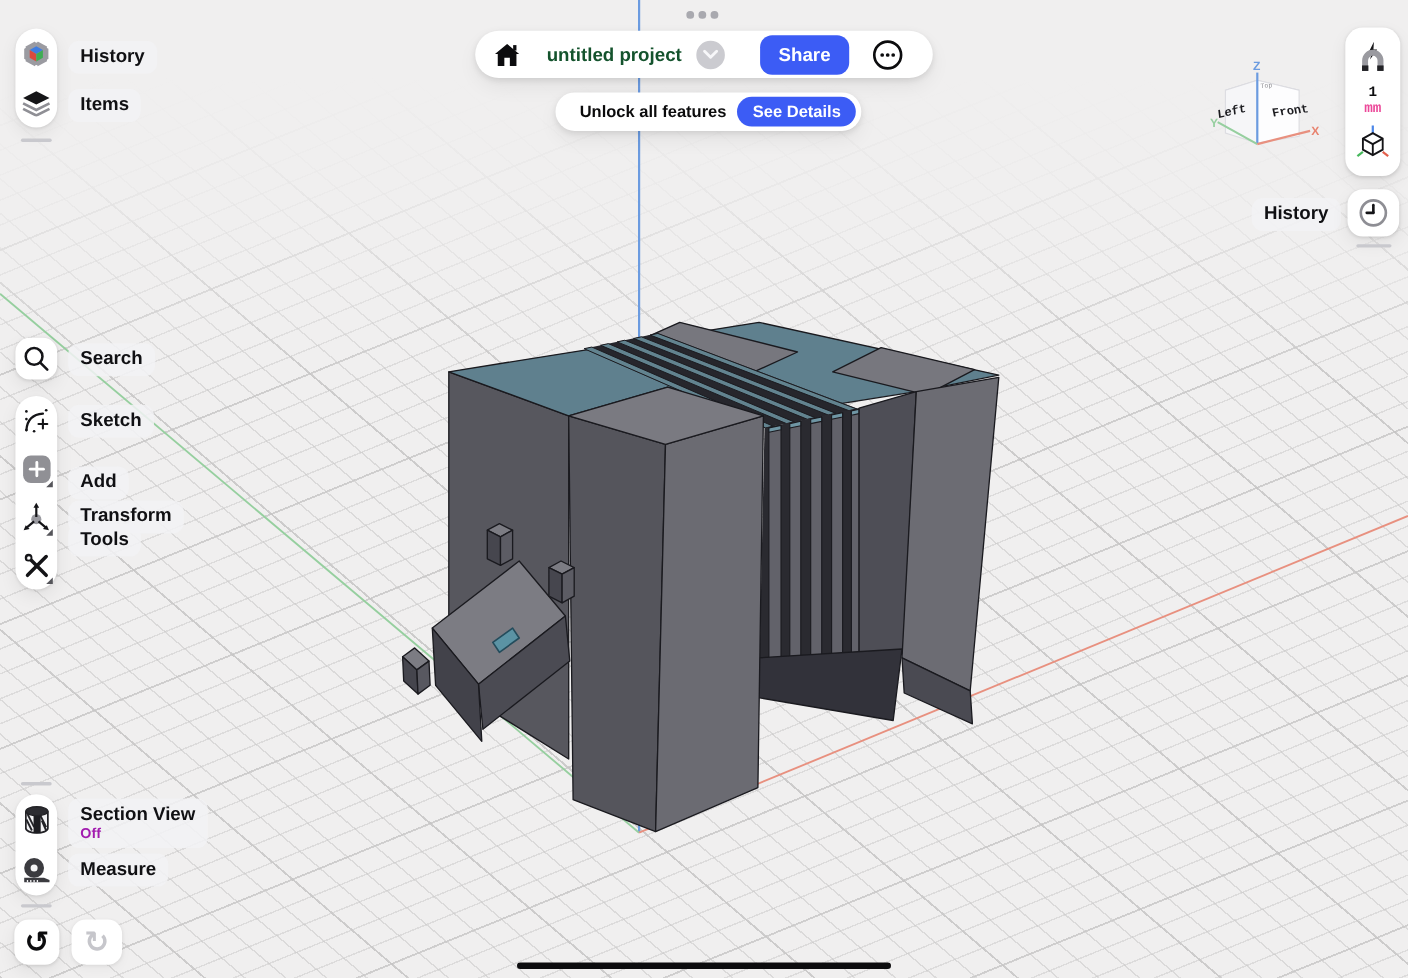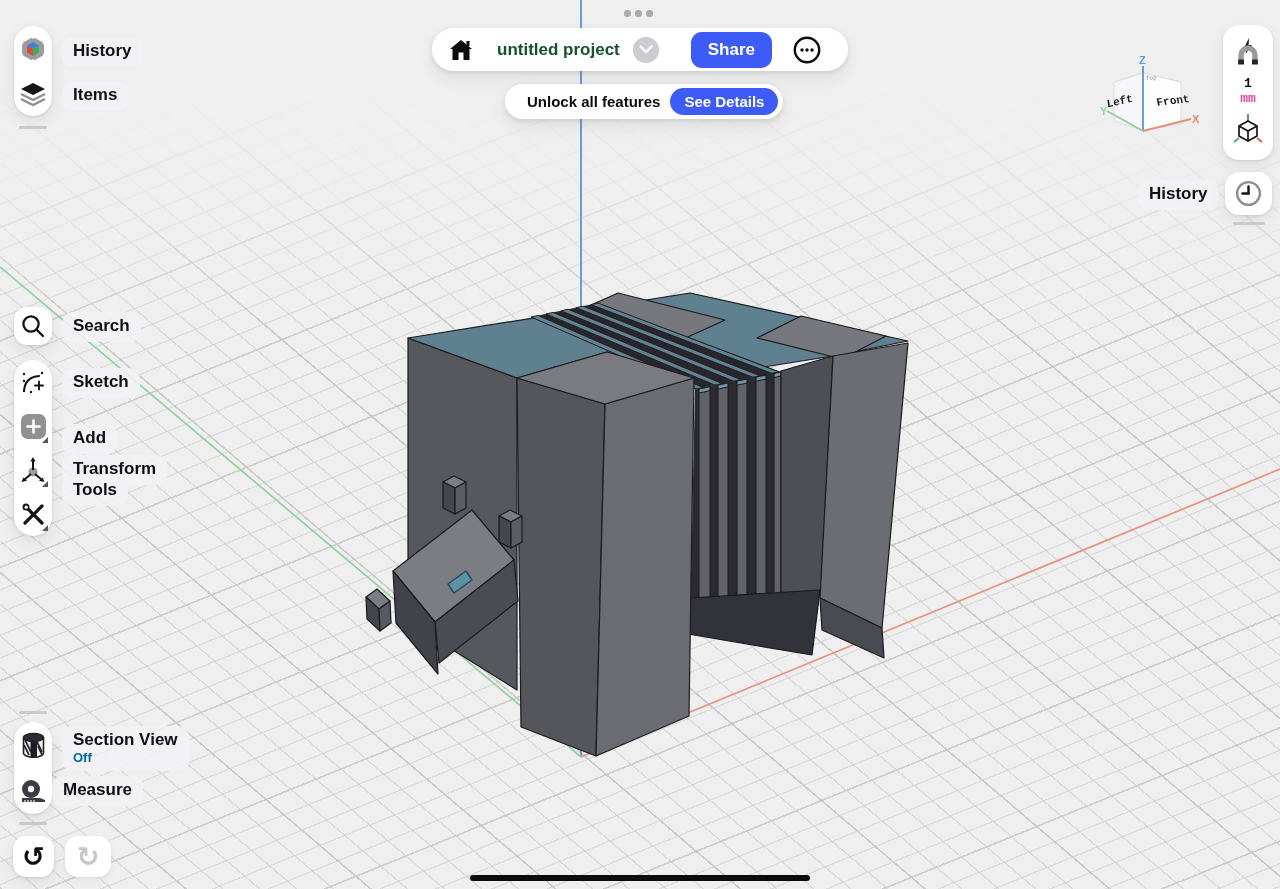--- a/index.html
+++ b/index.html
@@ -37,21 +37,21 @@
   }
   .icon-cell{width:38px;height:44px;display:flex;align-items:center;justify-content:center;position:relative;}
   .divider{
     position:absolute;height:3px;border-radius:2px;background:#c9c9ce;
   }
   .label-pill{
     position:absolute;background:rgba(242,242,245,.85);border-radius:10px;
     padding:4px 11px 6px;font-size:17px;font-weight:700;color:#101013;
     white-space:nowrap;line-height:1.15;
   }
-  .label-pill .sub{font-size:13px;font-weight:600;color:#0369a1;margin-top:1px;}
+  .label-pill .sub{font-size:13px;font-weight:600;color:#a21caf;margin-top:1px;}
   .submenu-corner{position:absolute;right:4px;bottom:5px;width:0;height:0;
     border-left:6px solid transparent;border-bottom:6px solid #55555a;}
 
   
   .drag-dots{position:absolute;top:10px;left:624px;display:flex;gap:4.5px;}
   .drag-dots i{width:6.5px;height:6.5px;border-radius:50%;background:#a9a9af;}
   .topbar{
     position:absolute;left:432px;top:28px;width:416px;height:43px;background:#fff;
     border-radius:22px;box-shadow:0 2px 6px rgba(0,0,0,.10),0 8px 18px rgba(0,0,0,.06);
     display:flex;align-items:center;
@@ -351,21 +351,21 @@
       <line x1="11" y1="21" x2="11" y2="23" stroke="#f4f4f6" stroke-width="1.2"></line>
       <line x1="14" y1="21" x2="14" y2="23" stroke="#f4f4f6" stroke-width="1.2"></line>
       <path d="M20 19 L25 21 L25 23 L20 23 Z" fill="#3b3b40"></path>
     </svg>
   </div>
 </div>
 <div class="label-pill" style="left:62px;top:726px;">
   <div>Section View</div>
   <div class="sub">Off</div>
 </div>
-<div class="label-pill" style="left:52px;top:776px;">Measure</div>
+<div class="label-pill" style="left:62px;top:776px;">Measure</div>
 <div class="divider" style="left:19px;top:822px;width:28px;"></div>
 
 <div class="btn-square" style="left:13px;top:836px;width:41px;height:41px;">
   <span class="glyph-undo">↺</span>
 </div>
 <div class="btn-square" style="left:65px;top:836px;width:46px;height:41px;box-shadow:0 1px 3px rgba(0,0,0,.06),0 4px 10px rgba(0,0,0,.04);">
   <span class="glyph-redo">↻</span>
 </div>
 
 <div class="home-indicator"></div>

